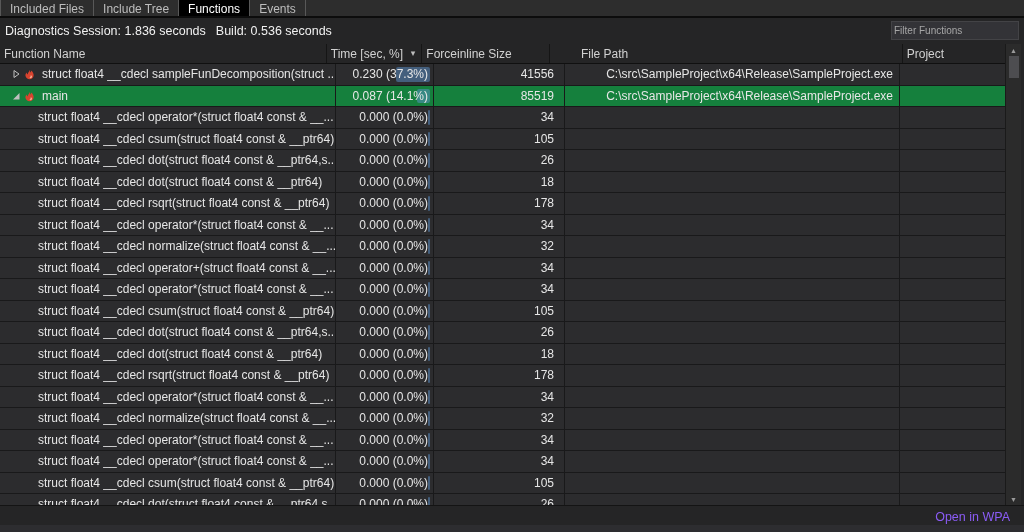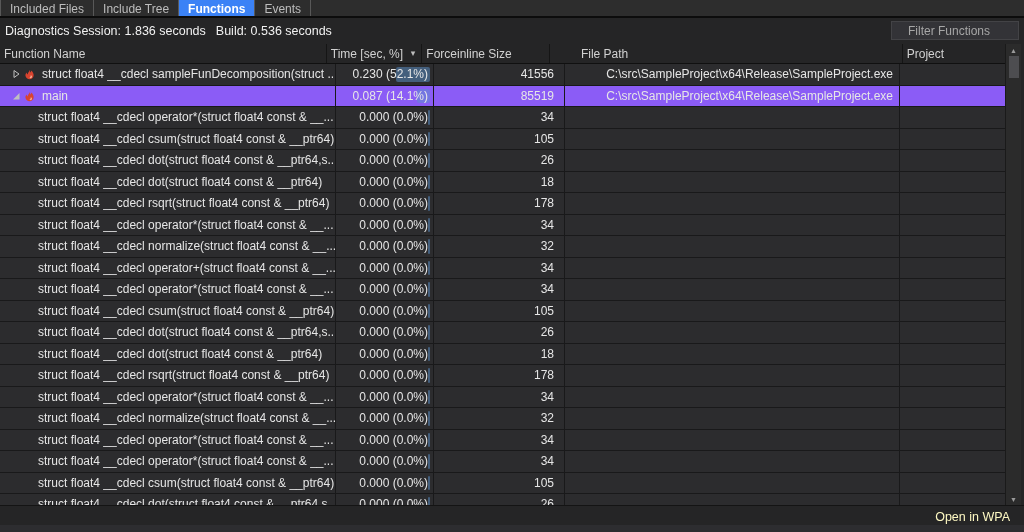--- a/index.html
+++ b/index.html
@@ -5,49 +5,49 @@
   * { margin:0; padding:0; box-sizing:border-box; }
   html,body { background:#1e1e1e; }
   body { font-family:"Liberation Sans", sans-serif; }
   .app { position:relative; width:1024px; height:532px; background:#252526; overflow:hidden; }
 
   
   .tabbar { height:18px; background:#2d2d2d; display:flex; align-items:stretch;
             border-bottom:2px solid #0c0c0c; font-size:12px; color:#bdbdbd; }
   .tab { padding:1px 9px 0 9px; display:flex; align-items:center; border-right:1px solid #585858; cursor:default; }
   .tab:first-child { border-left:1px solid #585858; }
-  .tab.active { color:#ffffff; font-weight:bold; background:#3b82f6; }
+  .tab.active { color:#ffffff; font-weight:normal; background:#000000; }
 
   
   .toolbar { height:26px; background:#252526; position:relative; display:flex; align-items:center;
              padding-left:5px; color:#f1f1f1; font-size:12.5px; }
   .toolbar .build { margin-left:10px; }
   .filter-input { position:absolute; right:5px; top:3px; width:128px; height:19px;
                   background:#333337; border:1px solid #434346; color:#c8c8c8;
-                  font-size:12px; padding:0 16px; font-family:"Liberation Sans",sans-serif; }
+                  font-size:10px; padding:0 2px; font-family:"Liberation Sans",sans-serif; }
   .filter-input::placeholder { color:#a6a6a6; opacity:1; }
 
   
   .content { display:flex; height:461px; }
   .grid { width:1005px; }
   .ghead { height:20px; display:flex; background:#252526; color:#d2d2d2; font-size:12px;
            border-bottom:1px solid #101010; }
   .hcell { display:flex; align-items:center; padding:0 4px; border-right:1px solid #151515;
            overflow:hidden; white-space:nowrap; position:relative; }
   .hc-name { width:336px; }
   .hc-time { width:98px; }
   .hc-size { width:131px;text-align:center; }
   .hc-path { width:335px;margin-left:27px; }
   .hc-proj { width:105px; border-right:none; }
   .sort-arrow { position:absolute; right:6px; top:4px; font-size:9px; color:#bdbdbd; }
 
   .gbody { height:441px; overflow:hidden; background:#252526; }
   .row { height:21.5px; display:flex; background:#2c2c2e; border-bottom:1px solid #19191a;
          font-size:12px; color:#e6e6e6; }
-  .row.selected { background:#8b5cf6; }
+  .row.selected { background:#15803d; }
   .cell { display:flex; align-items:center; border-right:1px solid #19191a;
           overflow:hidden; white-space:nowrap; }
   .c-name { width:336px; padding-left:8px; }
   .row.lvl1 .c-name { padding-left:38px; }
   .c-time { width:98px; justify-content:flex-end; padding-right:5px; position:relative; }
   .time-bar { position:absolute; right:3px; top:3px; bottom:3px; background:rgba(92,146,204,0.5);
               border-radius:2px; }
   .time-text { position:relative; }
   .c-size { width:131px; justify-content:flex-end; padding-right:10px; }
   .c-path { width:335px; justify-content:flex-end; padding-right:6px; }
@@ -58,21 +58,21 @@
   
   .vscroll { width:16px; background:#2b2b2b; border-left:1px solid #1a1a1a;
              display:flex; flex-direction:column; align-items:center; }
   .vs-arrow { height:12px; display:flex; align-items:center; justify-content:center;
               font-size:7px; color:#9a9a9a; width:100%; }
   .vs-thumb { width:10px; height:22px; background:#4d4d50; }
   .vs-spacer { flex:1; }
 
   
   .footer { height:27px; background:#252526; position:relative; border-top:1px solid #141414; }
-  .wpa-link { position:absolute; right:14px; top:4px; font-size:12.5px; color:#fef9c3; cursor:pointer; }
+  .wpa-link { position:absolute; right:14px; top:4px; font-size:12.5px; color:#8b5cf6; cursor:pointer; }
   .hstrip { position:absolute; left:0; right:0; bottom:0; height:7px; background:#2d2d30; }
 </style>
 </head>
 <body>
 
 <div class="app">
 
   <div class="tabbar">
     <div class="tab">Included Files</div>
     <div class="tab">Include Tree</div>
@@ -109,21 +109,21 @@
       <span class="flame">
                 <svg width="13" height="14" viewBox="0 0 16 16">
                   <path d="M8.4 1c.8 2.1-.4 3.3-1.3 4.4-.8.9-1.4 1.8-1.2 3-.9-.4-1.4-1.2-1.3-2.4-1.3 1.2-1.9 2.9-1.5 4.6.5 2.2 2.5 3.9 5 3.9s4.5-1.7 4.9-3.9c.5-2.6-.8-5.6-3.2-7 .3 1.2-.2 2-1 2.4-.1-1.9-.1-3.8-.4-5z" fill="#D9432F"></path>
                   <path d="M9.4 9.1c.5 1.2-.1 2-.8 2.5-.5.4-.6 1-.1 1.4.7.5 2.2.1 2.6-1.3.3-1.1-.6-2.1-1.7-2.6z" fill="#f4ac92"></path>
                 </svg>
               </span>
       <span class="fn-text">struct float4 __cdecl sampleFunDecomposition(struct ...</span>
     </div>
     <div class="cell c-time">
       <span class="time-bar" style="width: 34px;"></span>
-      <span class="time-text">0.230 (52.1%)</span>
+      <span class="time-text">0.230 (37.3%)</span>
     </div>
     <div class="cell c-size">41556</div>
     <div class="cell c-path">C:\src\SampleProject\x64\Release\SampleProject.exe</div>
     <div class="cell c-proj">SampleProject</div>
   </div>
 
   <div class="row selected">
     <div class="cell c-name">
       <span class="expander">
                 <svg width="10" height="10" viewBox="0 0 10 10">

